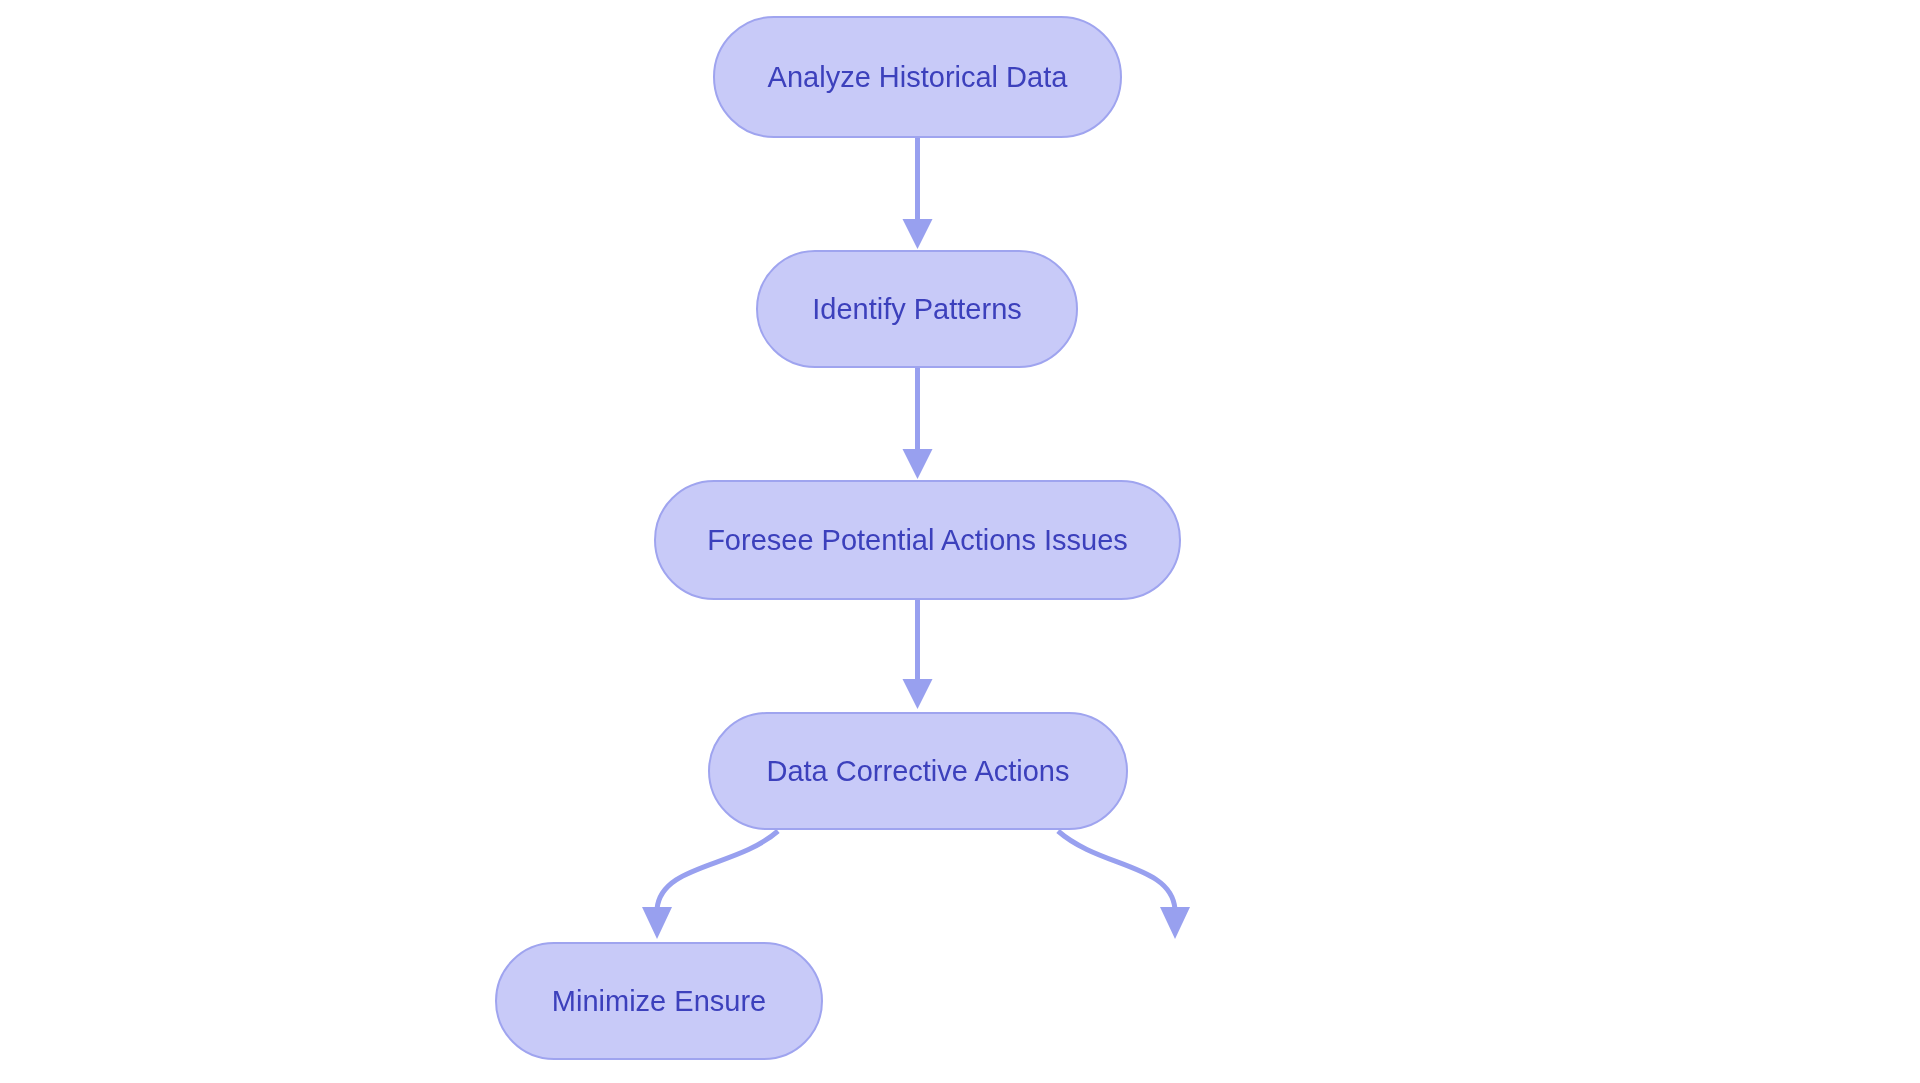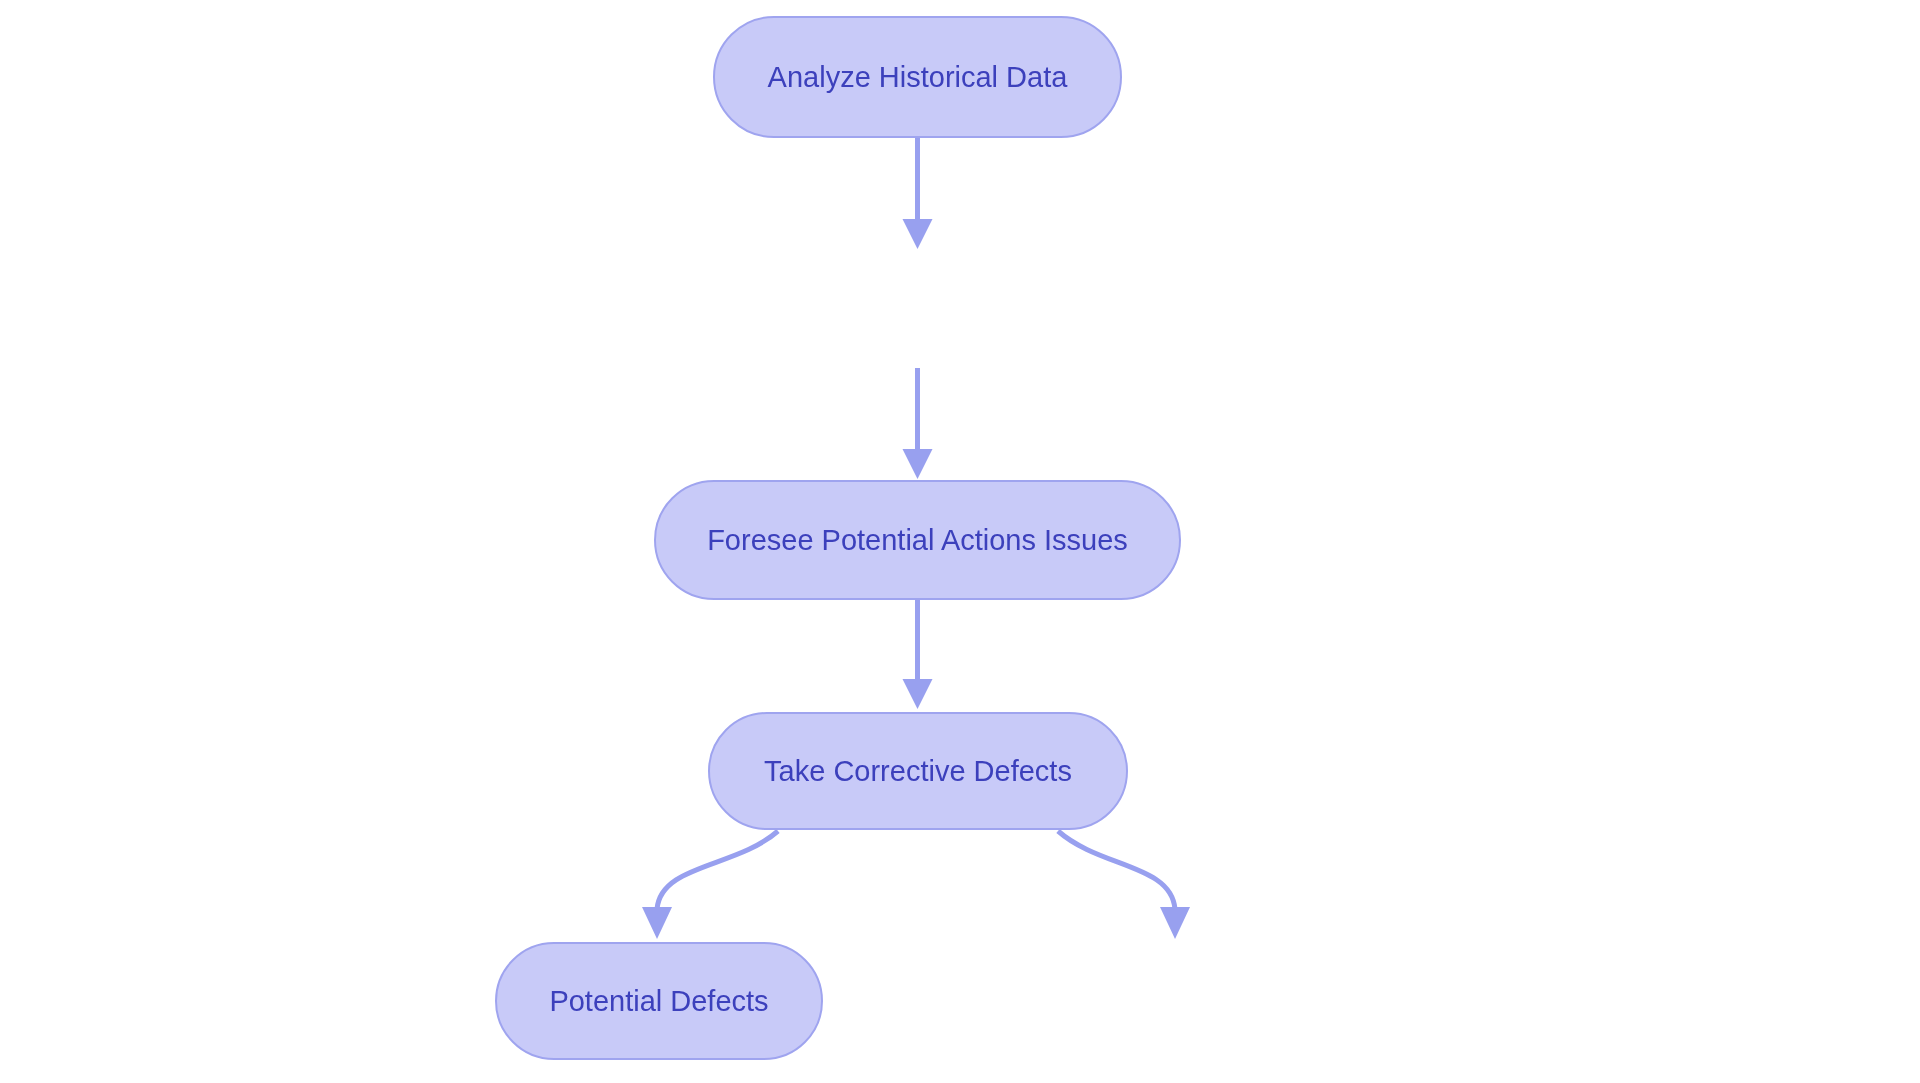--- a/index.html
+++ b/index.html
@@ -74,27 +74,30 @@
     <polygon class="edge-head" points="642,907 672,907 657,939"></polygon>
 
     <path class="edge-line" d="M 1058 831 C 1100 868, 1171 864, 1175 909"></path>
     <polygon class="edge-head" points="1160,907 1190,907 1175,939"></polygon>
   </svg>
 
   <div class="node node-1">
     <span>Analyze Historical Data</span>
   </div>
 
+  <div class="node node-2">
+    <span>Identify Patterns</span>
+  </div>
 
   <div class="node node-3">
     <span>Foresee Potential Actions Issues</span>
   </div>
 
   <div class="node node-4">
-    <span>Take Corrective Defects</span>
+    <span>Data Corrective Actions</span>
   </div>
 
   <div class="node node-5">
-    <span>Potential Defects</span>
+    <span>Minimize Ensure</span>
   </div>
 
 
 </div>
 
 </body></html>

